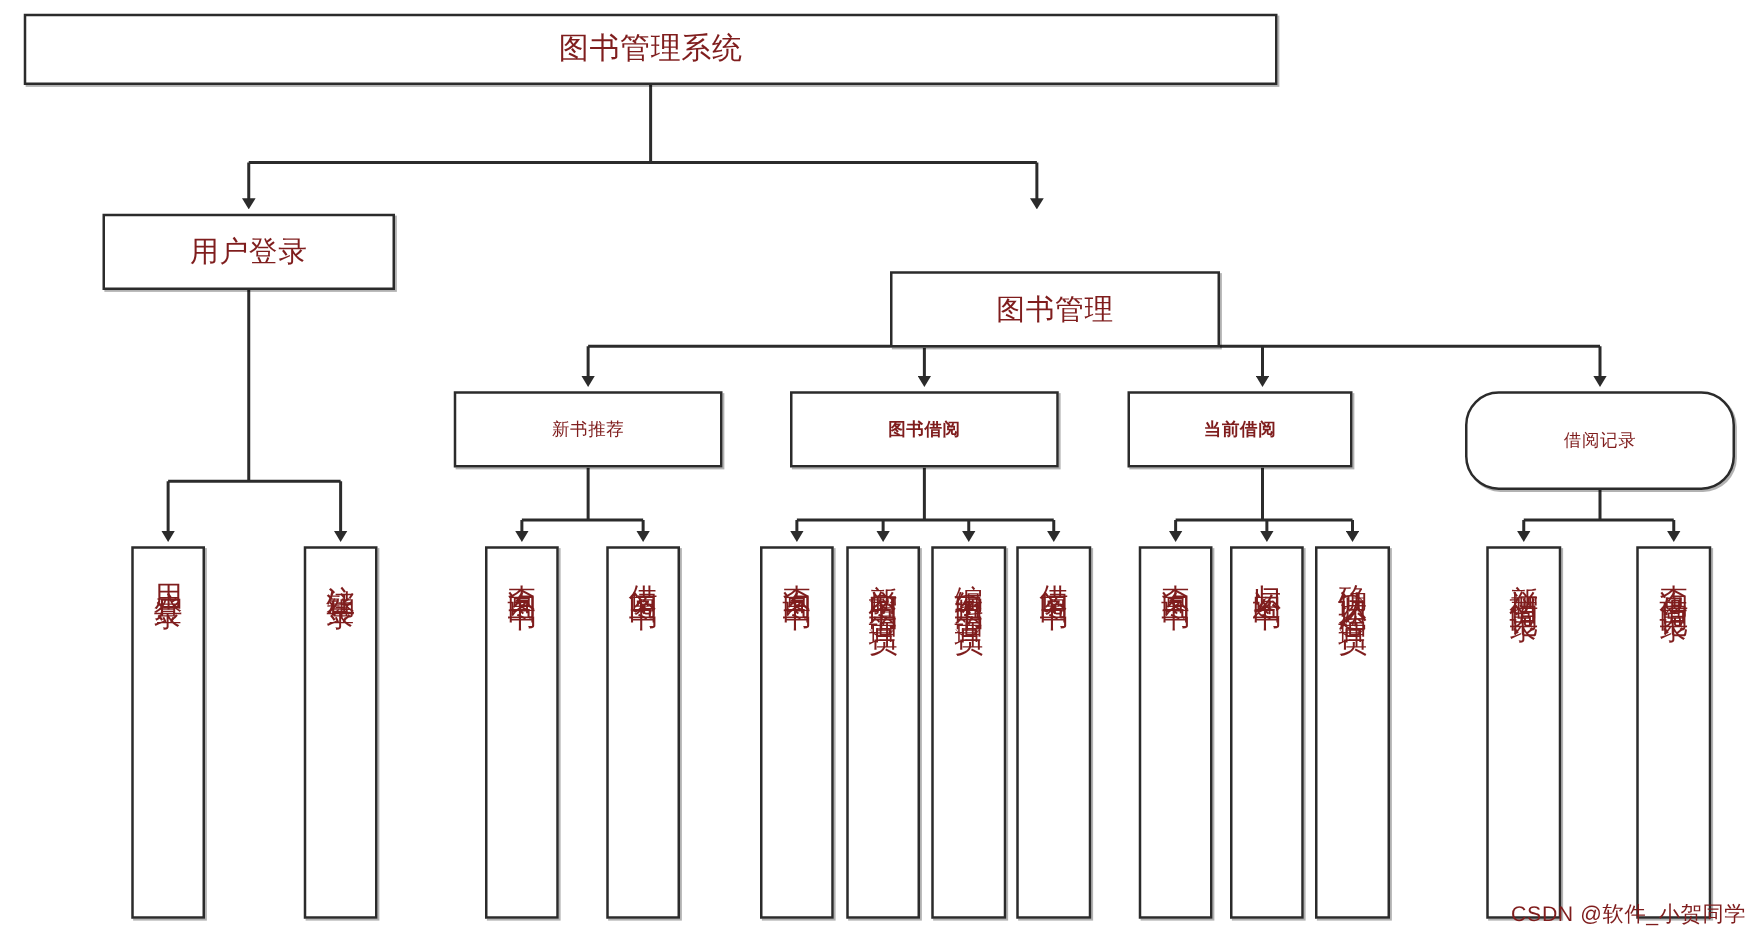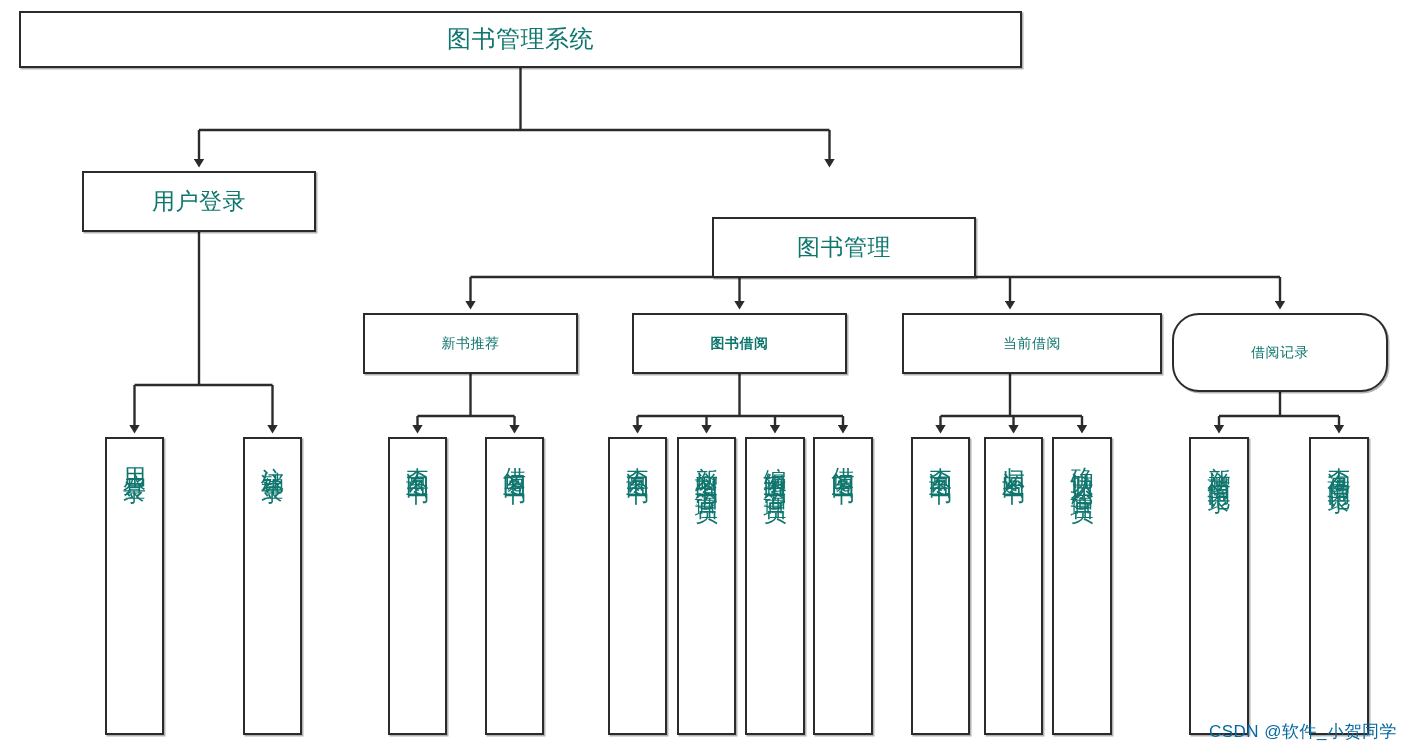--- a/index.html
+++ b/index.html
@@ -28,21 +28,21 @@
   }
   .node {
     position: absolute;
     box-sizing: border-box;
     background: #ffffff;
     border: 2px solid #2b2b2b;
     box-shadow: 1.5px 1.5px 0 rgba(0,0,0,0.30);
     display: flex;
     align-items: center;
     justify-content: center;
-    color: #0f766e;
+    color: #7f1d1d;
   }
   .node-label {
     display: block;
     text-align: center;
     line-height: 1.18;
     letter-spacing: 0.5px;
     white-space: nowrap;
   }
   
   .node.horiz .node-label {
@@ -63,21 +63,21 @@
   .node.root .node-label { font-size: 24px; }
   .node.level2 .node-label { font-size: 23px; }
   .node.level3 .node-label { font-size: 14px; }
   .node.leaf .node-label  { font-size: 23px; }
 
   #watermark {
     position: absolute;
     right: 8px;
     bottom: 4px;
     font-size: 17px;
-    color: #0369a1;
+    color: #7f1d1d;
     letter-spacing: 0.5px;
     white-space: nowrap;
     user-select: none;
   }
 </style>
 </head>
 <body>
 
 <div id="diagram-canvas">
 
@@ -133,21 +133,21 @@
       </div>
       <div class="node level2 horiz" style="left: 712px; top: 171px; width: 264px; height: 61px; margin-top: 46px;">
         <span class="node-label">图书管理</span>
       </div>
       <div class="node level3 horiz" style="left: 363px; top: 313px; width: 215px; height: 61px;">
         <span class="node-label">新书推荐</span>
       </div>
       <div class="node level3 horiz" style="left: 632px; top: 313px; width: 215px; height: 61px; font-weight: bold;">
         <span class="node-label">图书借阅</span>
       </div>
-      <div class="node level3 horiz" style="left: 902px; top: 313px; width: 260px; height: 61px;">
+      <div class="node level3 horiz" style="left: 902px; top: 313px; width: 180px; height: 61px; font-weight: bold;">
         <span class="node-label">当前借阅</span>
       </div>
       <div class="node level3 horiz" style="left: 1172px; top: 313px; width: 216px; height: 79px; border-radius: 27px;">
         <span class="node-label">借阅记录</span>
       </div>
       <div class="node leaf vert" style="left: 105px; top: 437px; width: 59px; height: 298px;">
         <span class="node-label">用户登录</span>
       </div>
       <div class="node leaf vert" style="left: 243px; top: 437px; width: 59px; height: 298px;">
         <span class="node-label">注销登录</span>

